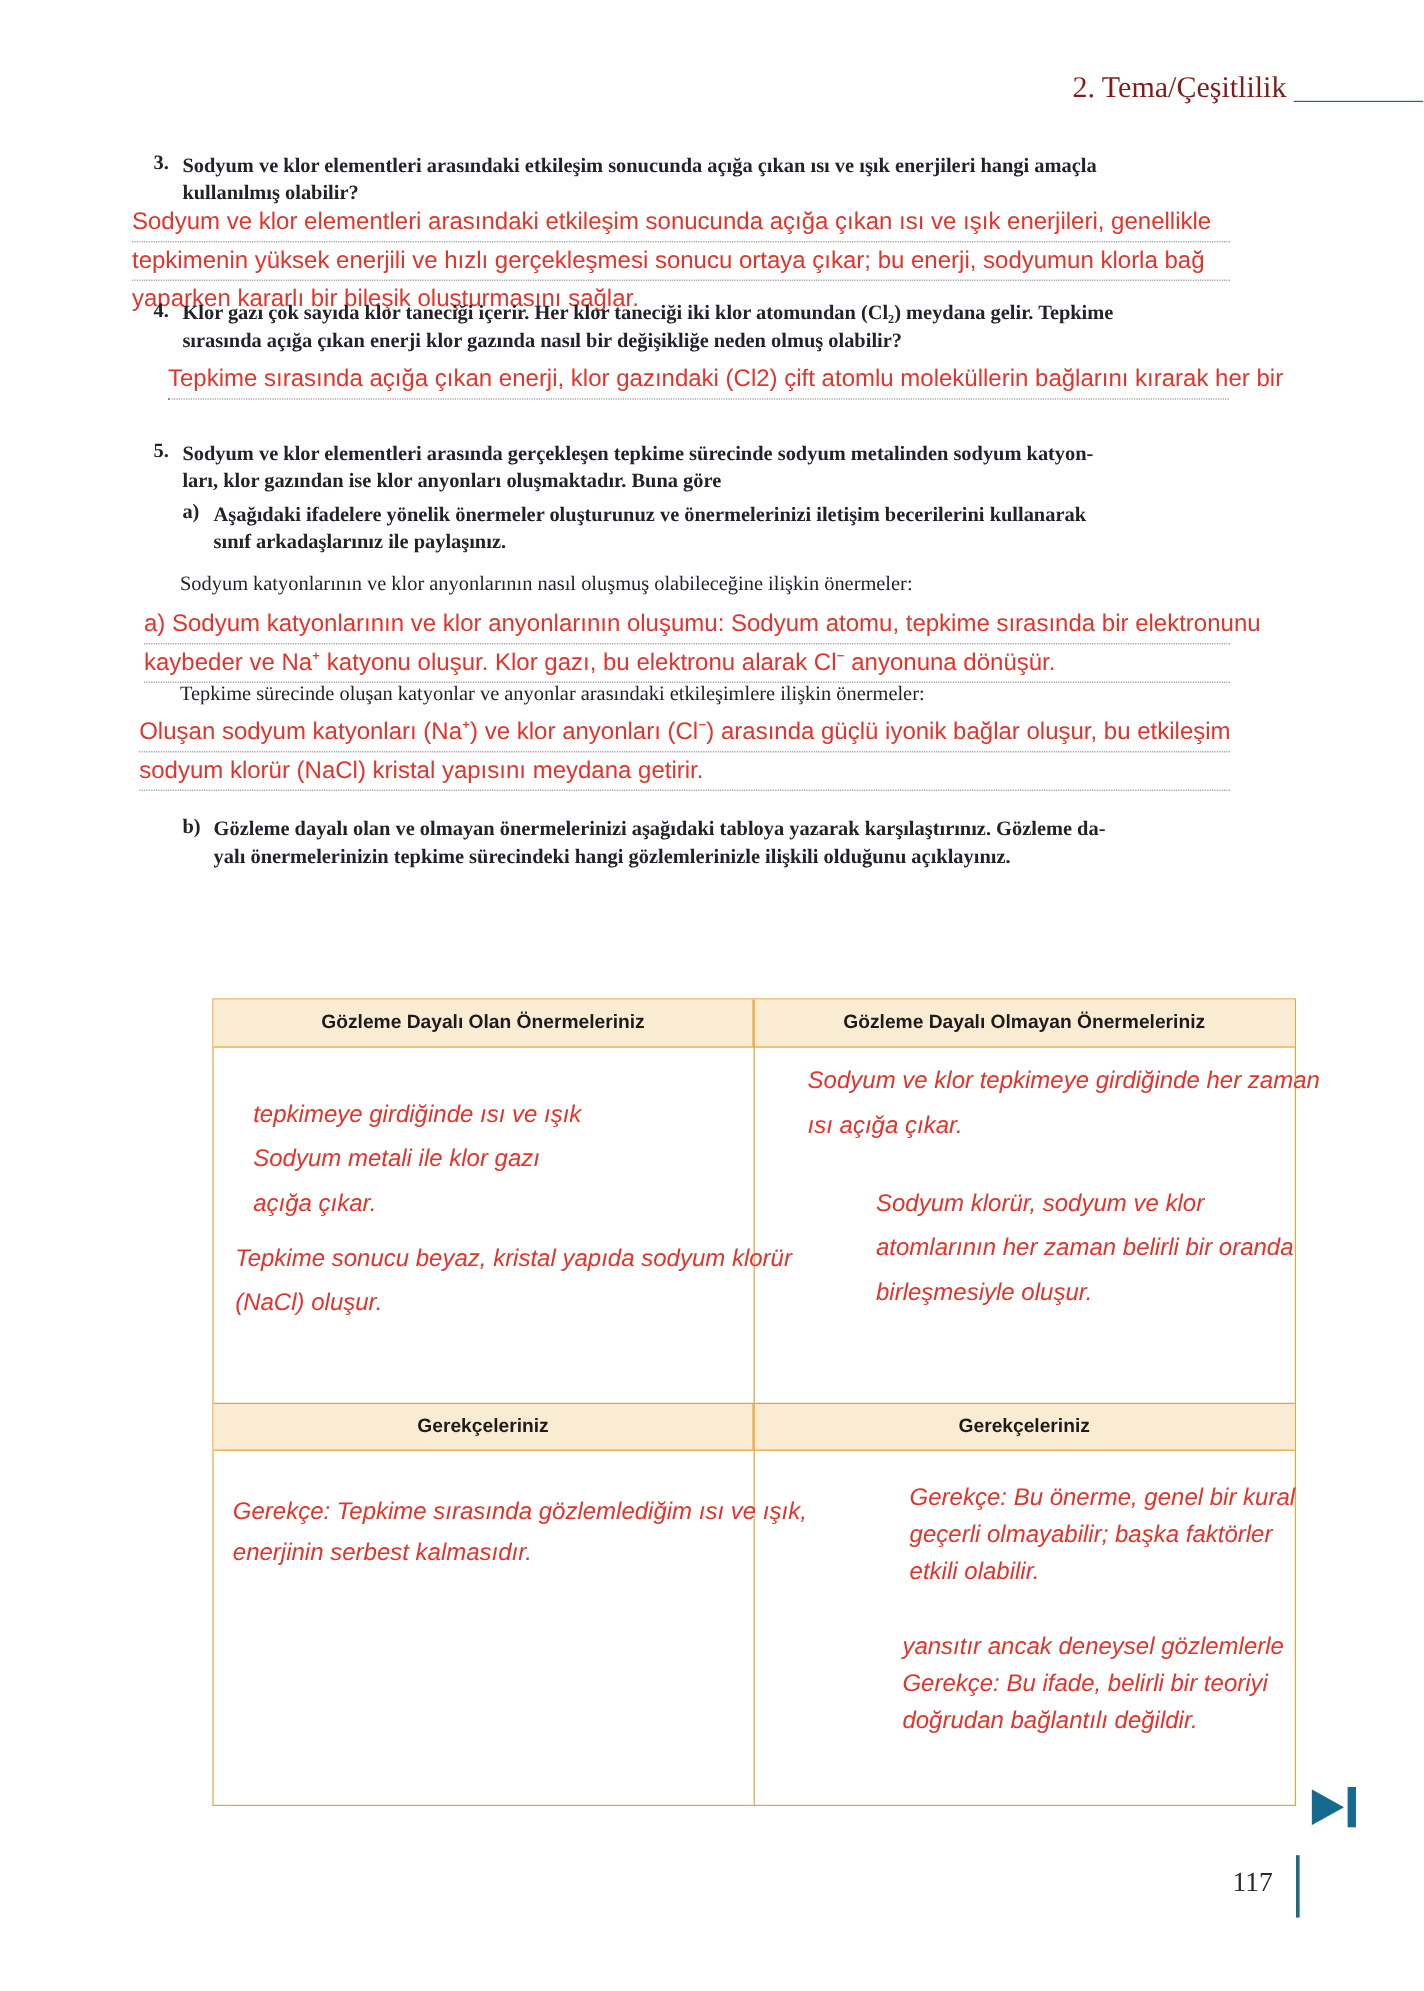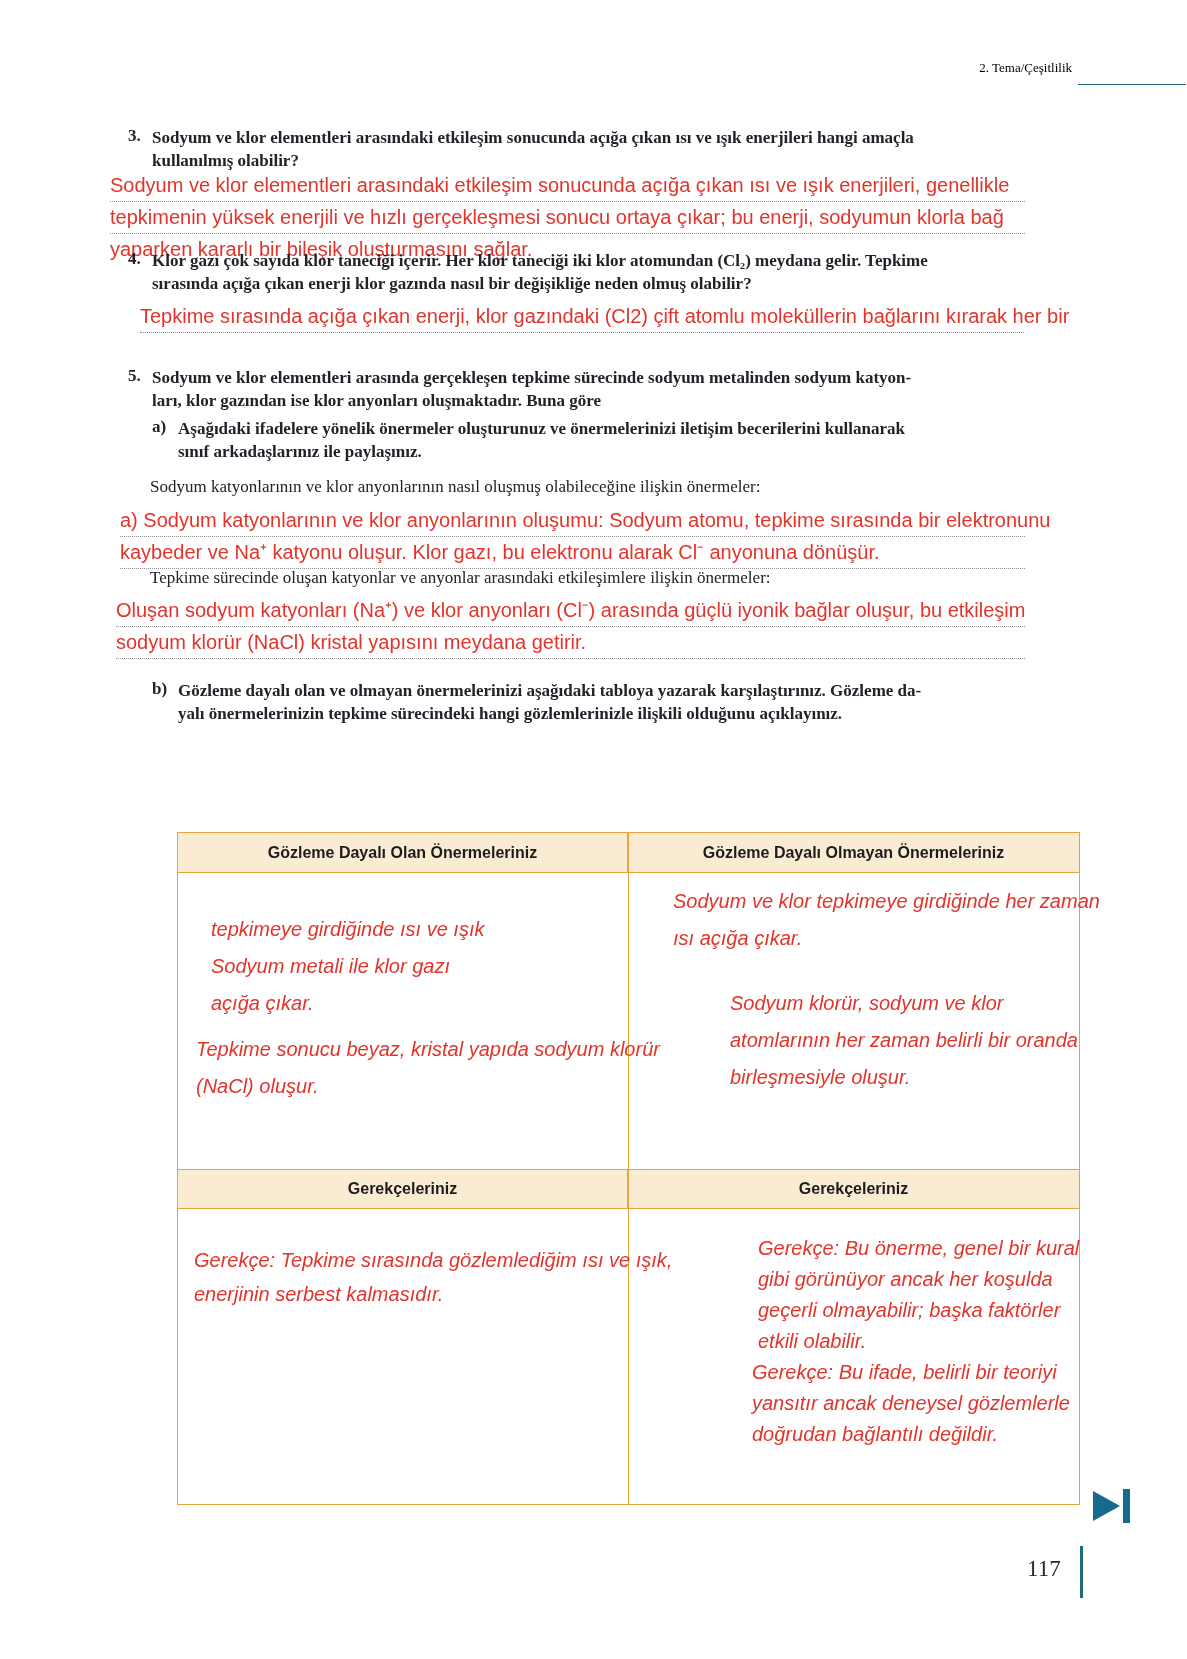--- a/index.html
+++ b/index.html
@@ -2,21 +2,21 @@
 <html><head>
 <meta charset="utf-8">
 <style>
   html,body { margin:0; padding:0; background:#ffffff; }
   #page {
     position:relative; width:1187px; height:1659px; background:#ffffff;
     font-family:"Liberation Serif", serif; overflow:hidden;
   }
 
   
-  .chapter { position:absolute; top:60px; right:115px; font-size:13px; color:#000000; }
+  .chapter { position:absolute; top:60px; right:115px; font-size:25px; color:#7f1d1d; }
   .chapter-rule { position:absolute; top:84px; left:1078px; width:108px; border-top:1.6px solid #1d6b7d; }
 
   
   .q { position:absolute; display:flex; color:#22222b; font-weight:bold; font-size:17px; }
   .qnum { flex:none; width:24px; }
   .qline { line-height:23px; white-space:nowrap; }
   .prompt { position:absolute; color:#22222b; font-size:17px; white-space:nowrap; }
 
   
   .ans { position:absolute; color:#e2342b; font-family:"Liberation Sans", sans-serif; font-size:20px; }
@@ -150,27 +150,26 @@
       <div class="tl">birleşmesiyle oluşur.</div>
     </div>
 
     <div class="tp lh34" style="left:16px; top:410px;">
       <div class="tl">Gerekçe: Tepkime sırasında gözlemlediğim ısı ve ışık,</div>
       <div class="tl">enerjinin serbest kalmasıdır.</div>
     </div>
 
     <div class="tp lh31" style="left:580px; top:400px;">
       <div class="tl">Gerekçe: Bu önerme, genel bir kural</div>
-      <div class="tl">gibi görünüyor ancak her koşulda</div>
       <div class="tl">geçerli olmayabilir; başka faktörler</div>
       <div class="tl">etkili olabilir.</div>
     </div>
     <div class="tp lh31" style="left:574px; top:524px;">
+      <div class="tl">yansıtır ancak deneysel gözlemlerle</div>
       <div class="tl">Gerekçe: Bu ifade, belirli bir teoriyi</div>
-      <div class="tl">yansıtır ancak deneysel gözlemlerle</div>
       <div class="tl">doğrudan bağlantılı değildir.</div>
     </div>
   </div>
 
   <svg class="next-icon" viewBox="0 0 40 34">
     <polygon points="0,2 27,17 0,32" fill="#166a8e"></polygon>
     <rect x="30" y="0" width="7" height="34" fill="#166a8e"></rect>
   </svg>
   <div class="pagenum">117</div>
   <div class="pagebar"></div>

